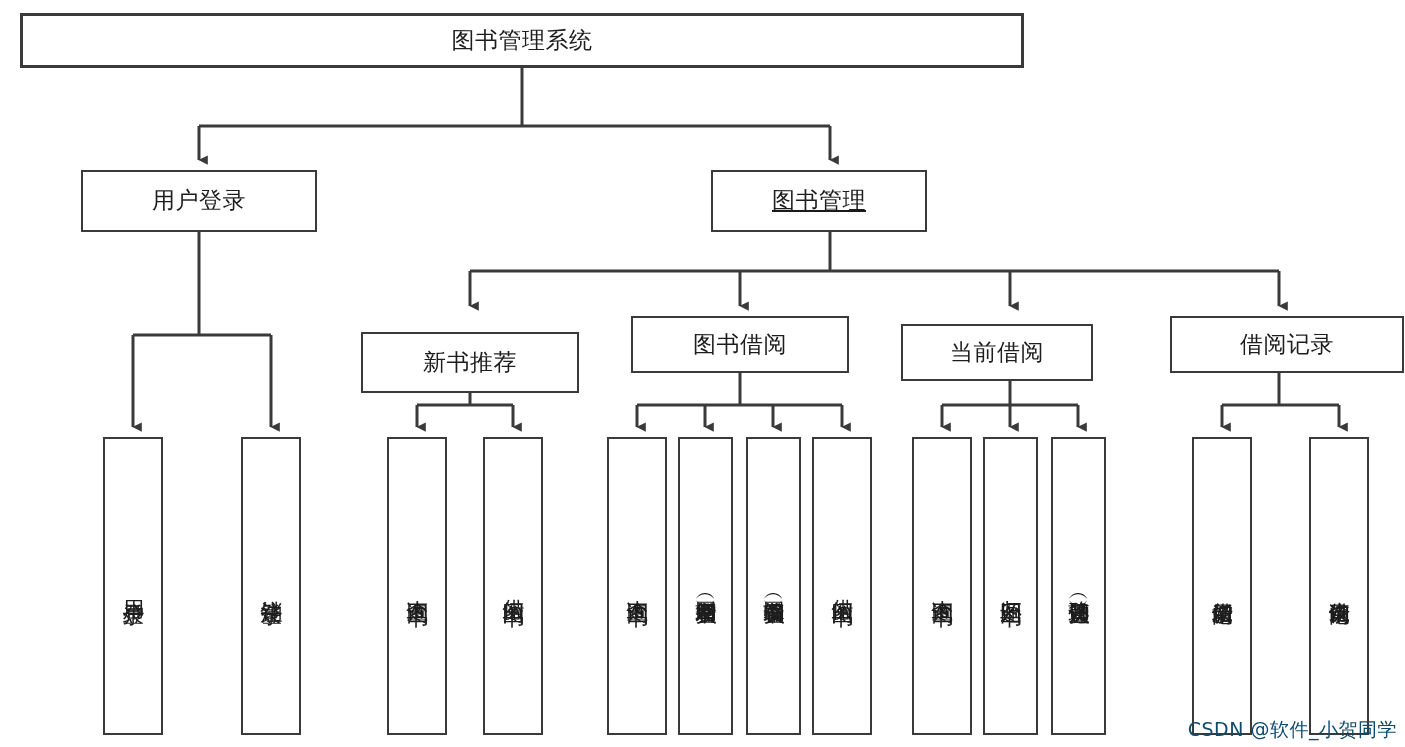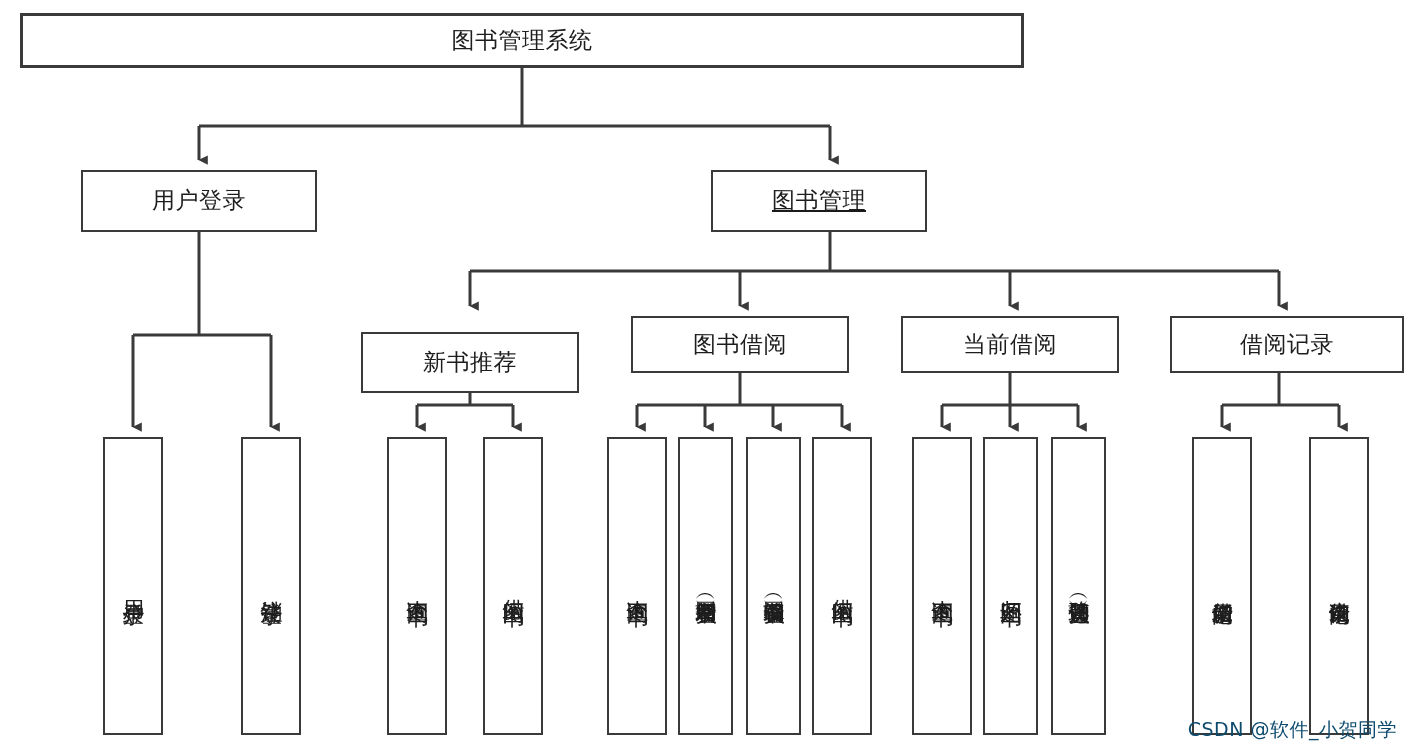--- a/index.html
+++ b/index.html
@@ -168,21 +168,21 @@
   </div>
 
   <div class="node-box" style="left:361px; top:316px; width:218px; height:61px;margin-top:16px;">
     <span class="node-label-h">新书推荐</span>
   </div>
 
   <div class="node-box" style="left:631px; top:316px; width:218px; height:57px;">
     <span class="node-label-h">图书借阅</span>
   </div>
 
-  <div class="node-box" style="left:901px; top:316px; width:218px; height:57px;align-items:center;">
+  <div class="node-box" style="left:901px; top:324px; width:192px; height:57px;align-items:center;">
     <span class="node-label-h">当前借阅</span>
   </div>
 
   <div class="node-box" style="left:1170px; top:316px; width:234px; height:57px;">
     <span class="node-label-h">借阅记录</span>
   </div>
 
   <div class="leaf-box" style="left:103px; top:437px; width:60px; height:298px;">
     <span class="leaf-label-v">用户登录</span>
   </div>

